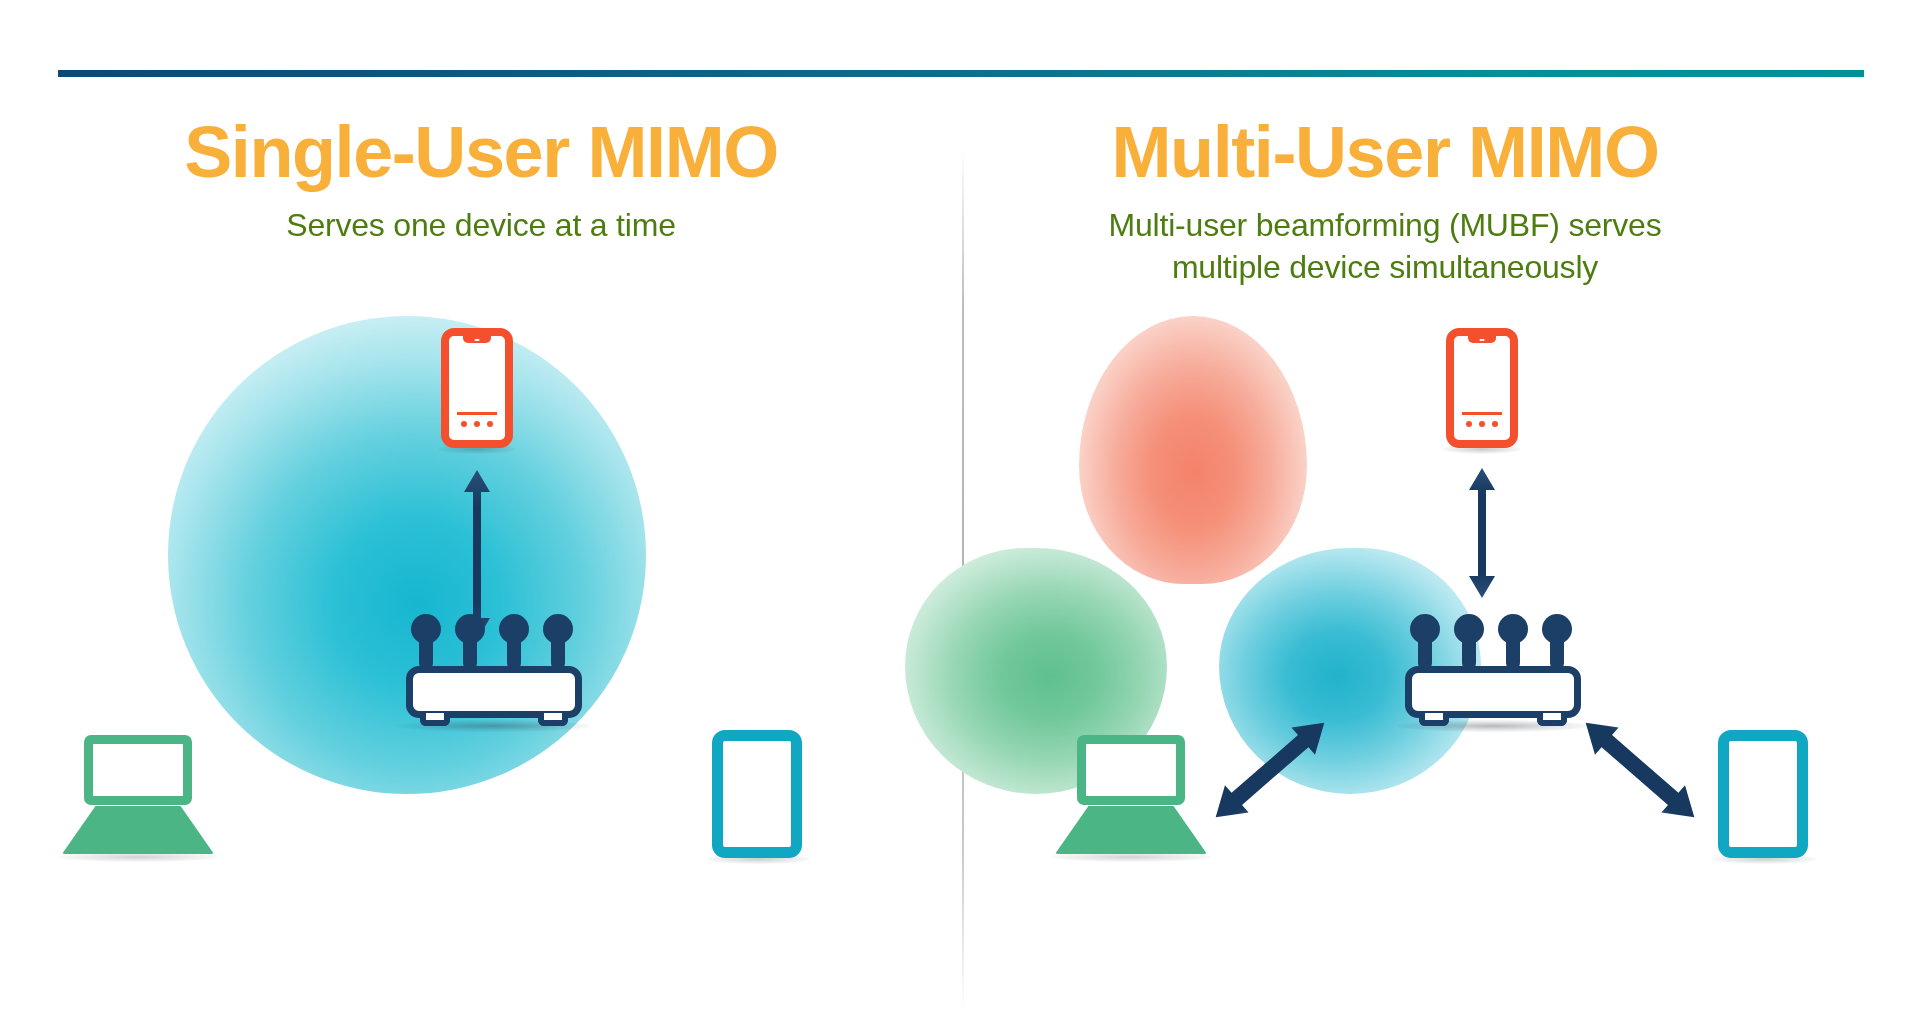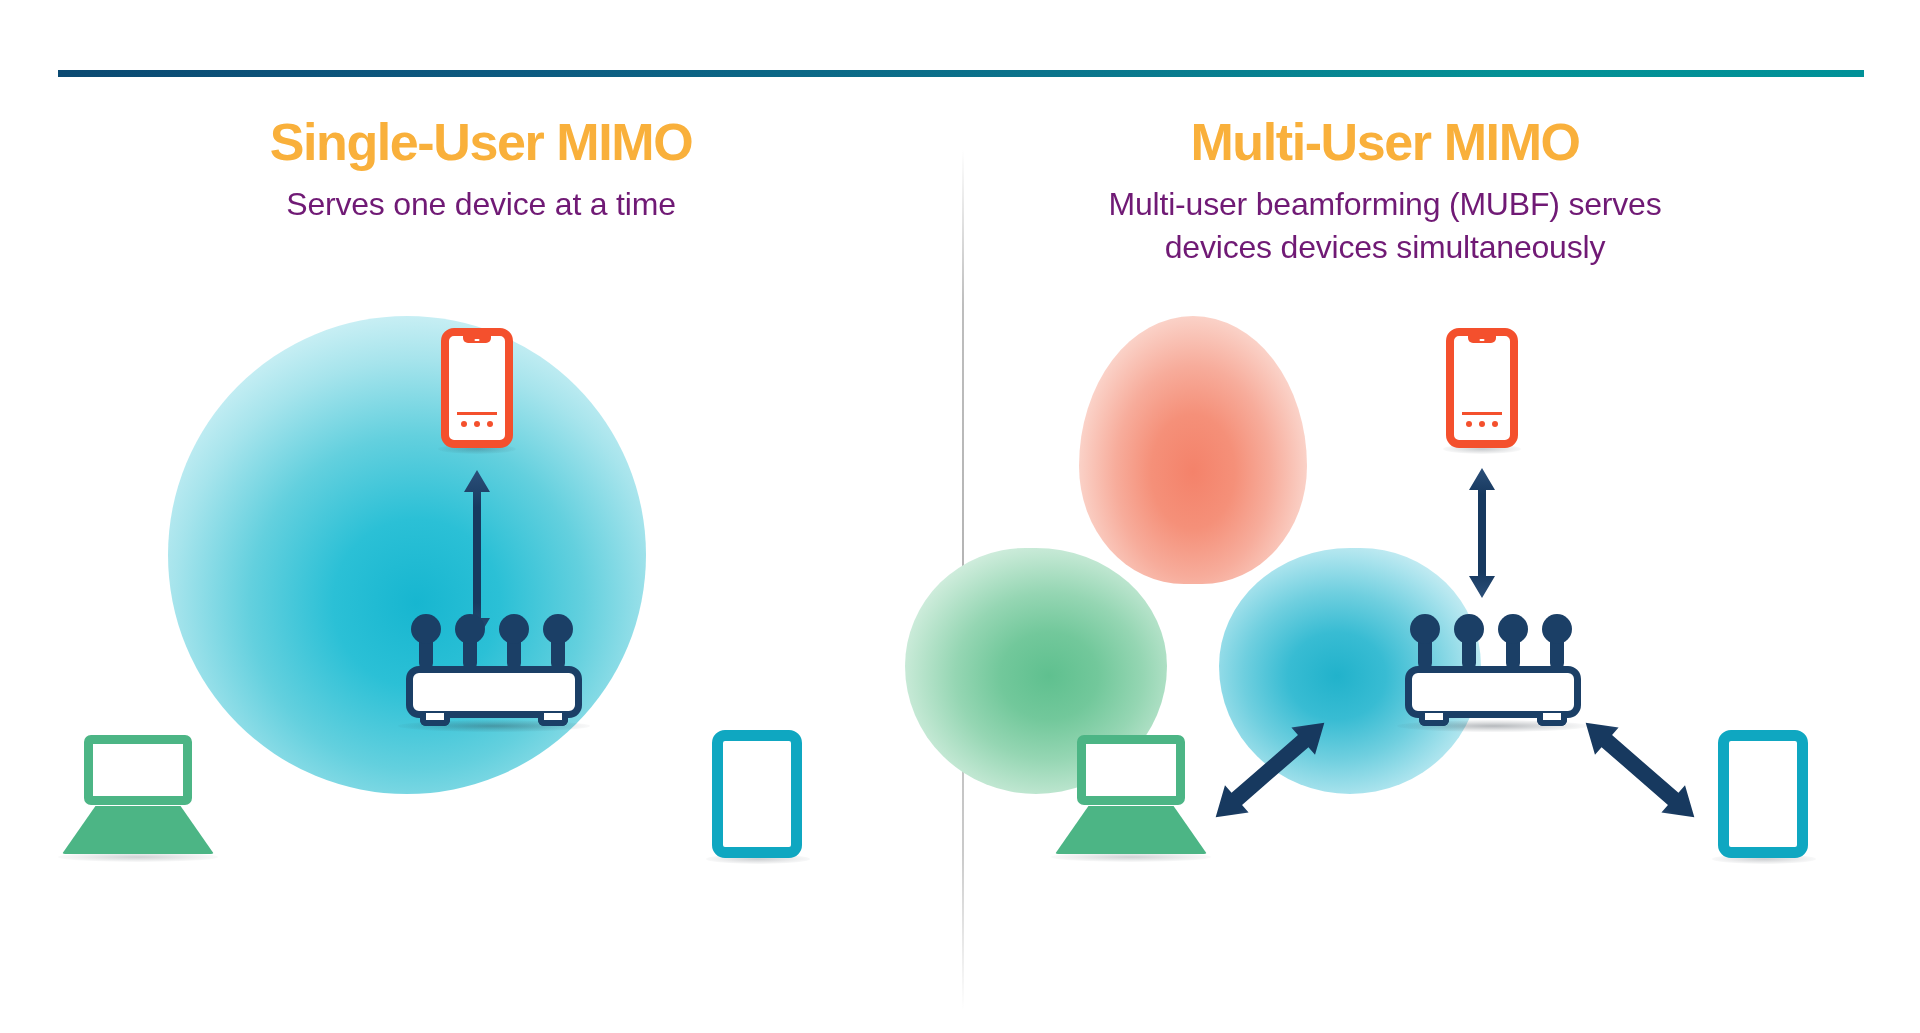--- a/index.html
+++ b/index.html
@@ -21,26 +21,26 @@
   .divider{
     position:absolute;left:962px;top:150px;width:2px;height:860px;
     background:linear-gradient(180deg,rgba(190,190,190,0) 0%,rgba(178,178,178,.85) 18%,rgba(172,172,172,.9) 50%,rgba(185,185,185,.75) 82%,rgba(200,200,200,0) 100%);
   }
 
   
   .panel-head{position:absolute;text-align:center;}
   .panel-head.left{left:0;top:115px;width:962px;}
   .panel-head.right{left:906px;top:115px;width:958px;}
   .title{
-    font-size:52px;font-weight:bold;color:#F9B03B;
+    font-size:72px;font-weight:bold;color:#F9B03B;
     letter-spacing:-1.4px;line-height:1.04;margin:0;
     font-family:"Liberation Sans","DejaVu Sans",sans-serif;
   }
   .subtitle{
-    font-size:32px;color:#701a75;line-height:1.33;margin:14px 0 0 0;
+    font-size:32px;color:#4d7c0f;line-height:1.33;margin:14px 0 0 0;
     font-weight:400;letter-spacing:-0.2px;
   }
   .subtitle.two-line{}
 
   
   .blob-su{
     position:absolute;left:168px;top:316px;width:478px;height:478px;
     border-radius:50%;
     background:radial-gradient(circle at 52% 60%,
         #17b6d0 0%, #2bc0d6 22%, #63d0de 44%, #a6e4ec 64%, #d9f4f8 82%, rgba(255,255,255,0) 97%);
@@ -227,21 +227,21 @@
       </div>
     <div class="body"></div>
     <div class="foot l"></div>
     <div class="foot r"></div>
   </div>
 
   <div class="panel-head right">
     <div class="title">Multi-User MIMO</div>
     <div class="subtitle two-line">
       <div>Multi-user beamforming (MUBF) serves</div>
-      <div>devices devices simultaneously</div>
+      <div>multiple device simultaneously</div>
     </div>
   </div>
 
   <div class="lobe lobe-green"></div>
   <div class="lobe lobe-cyan"></div>
   <div class="lobe lobe-red"></div>
 
   <div class="laptop" style="left:1055px;top:735px;">
     <div class="shadow"></div>
     <div class="screen"></div>

